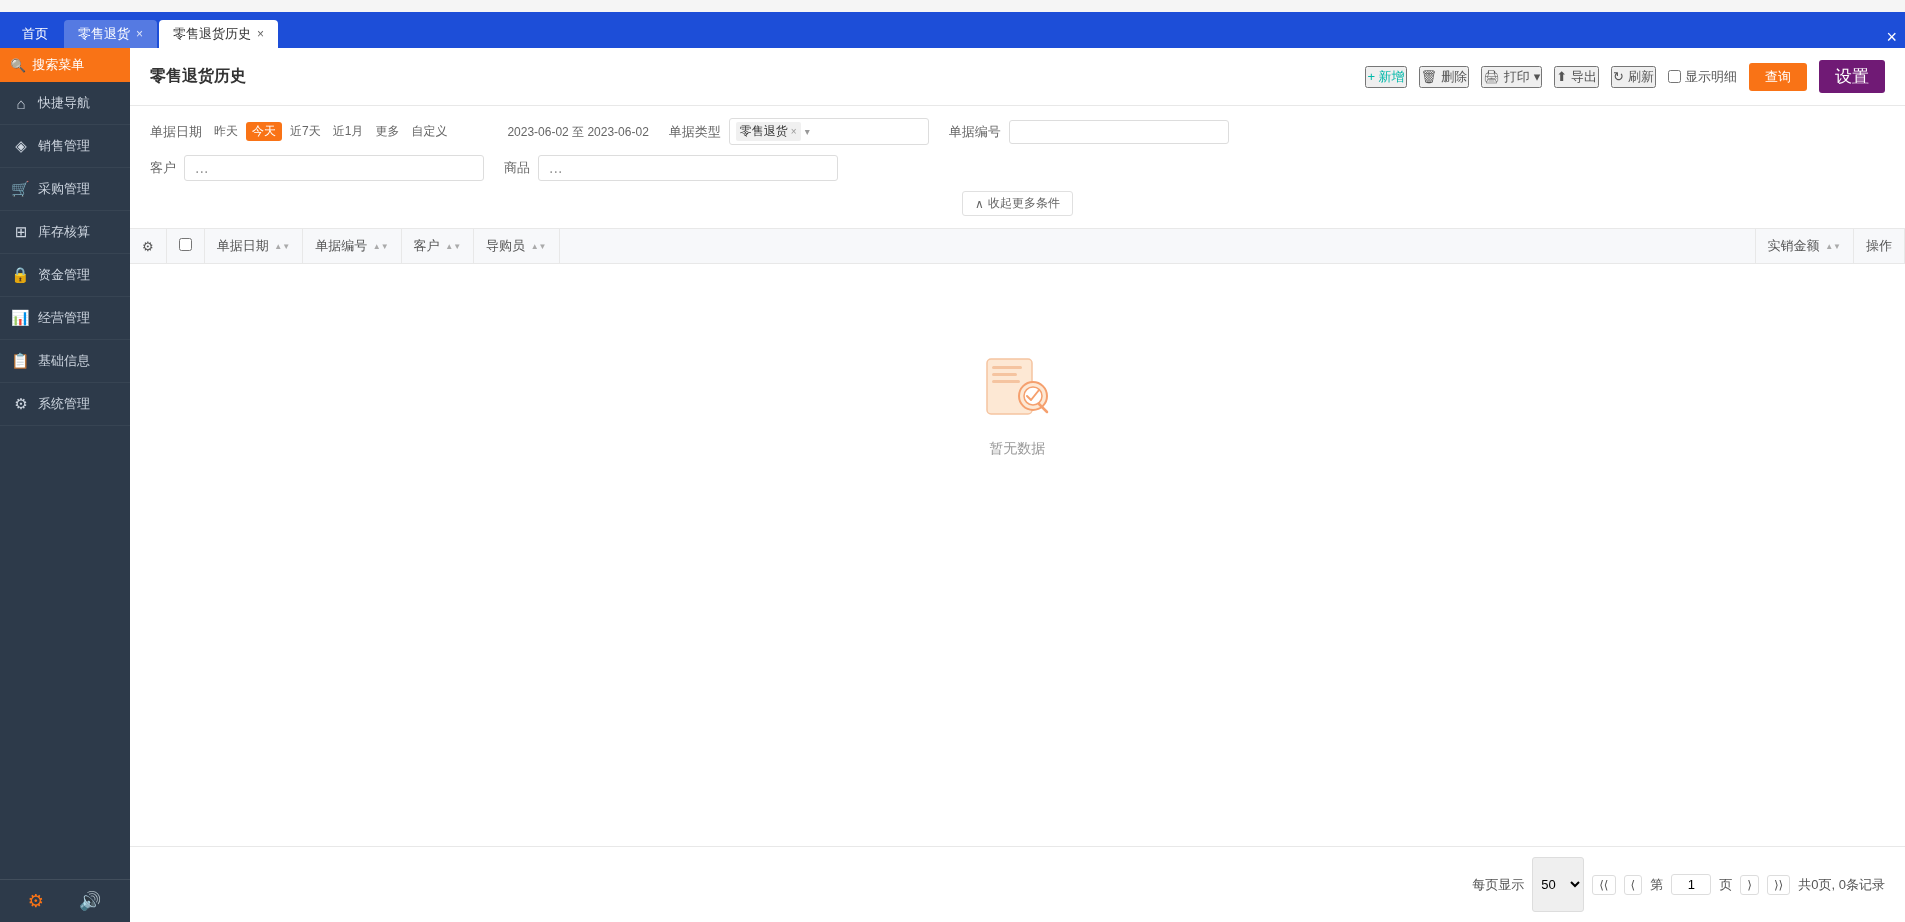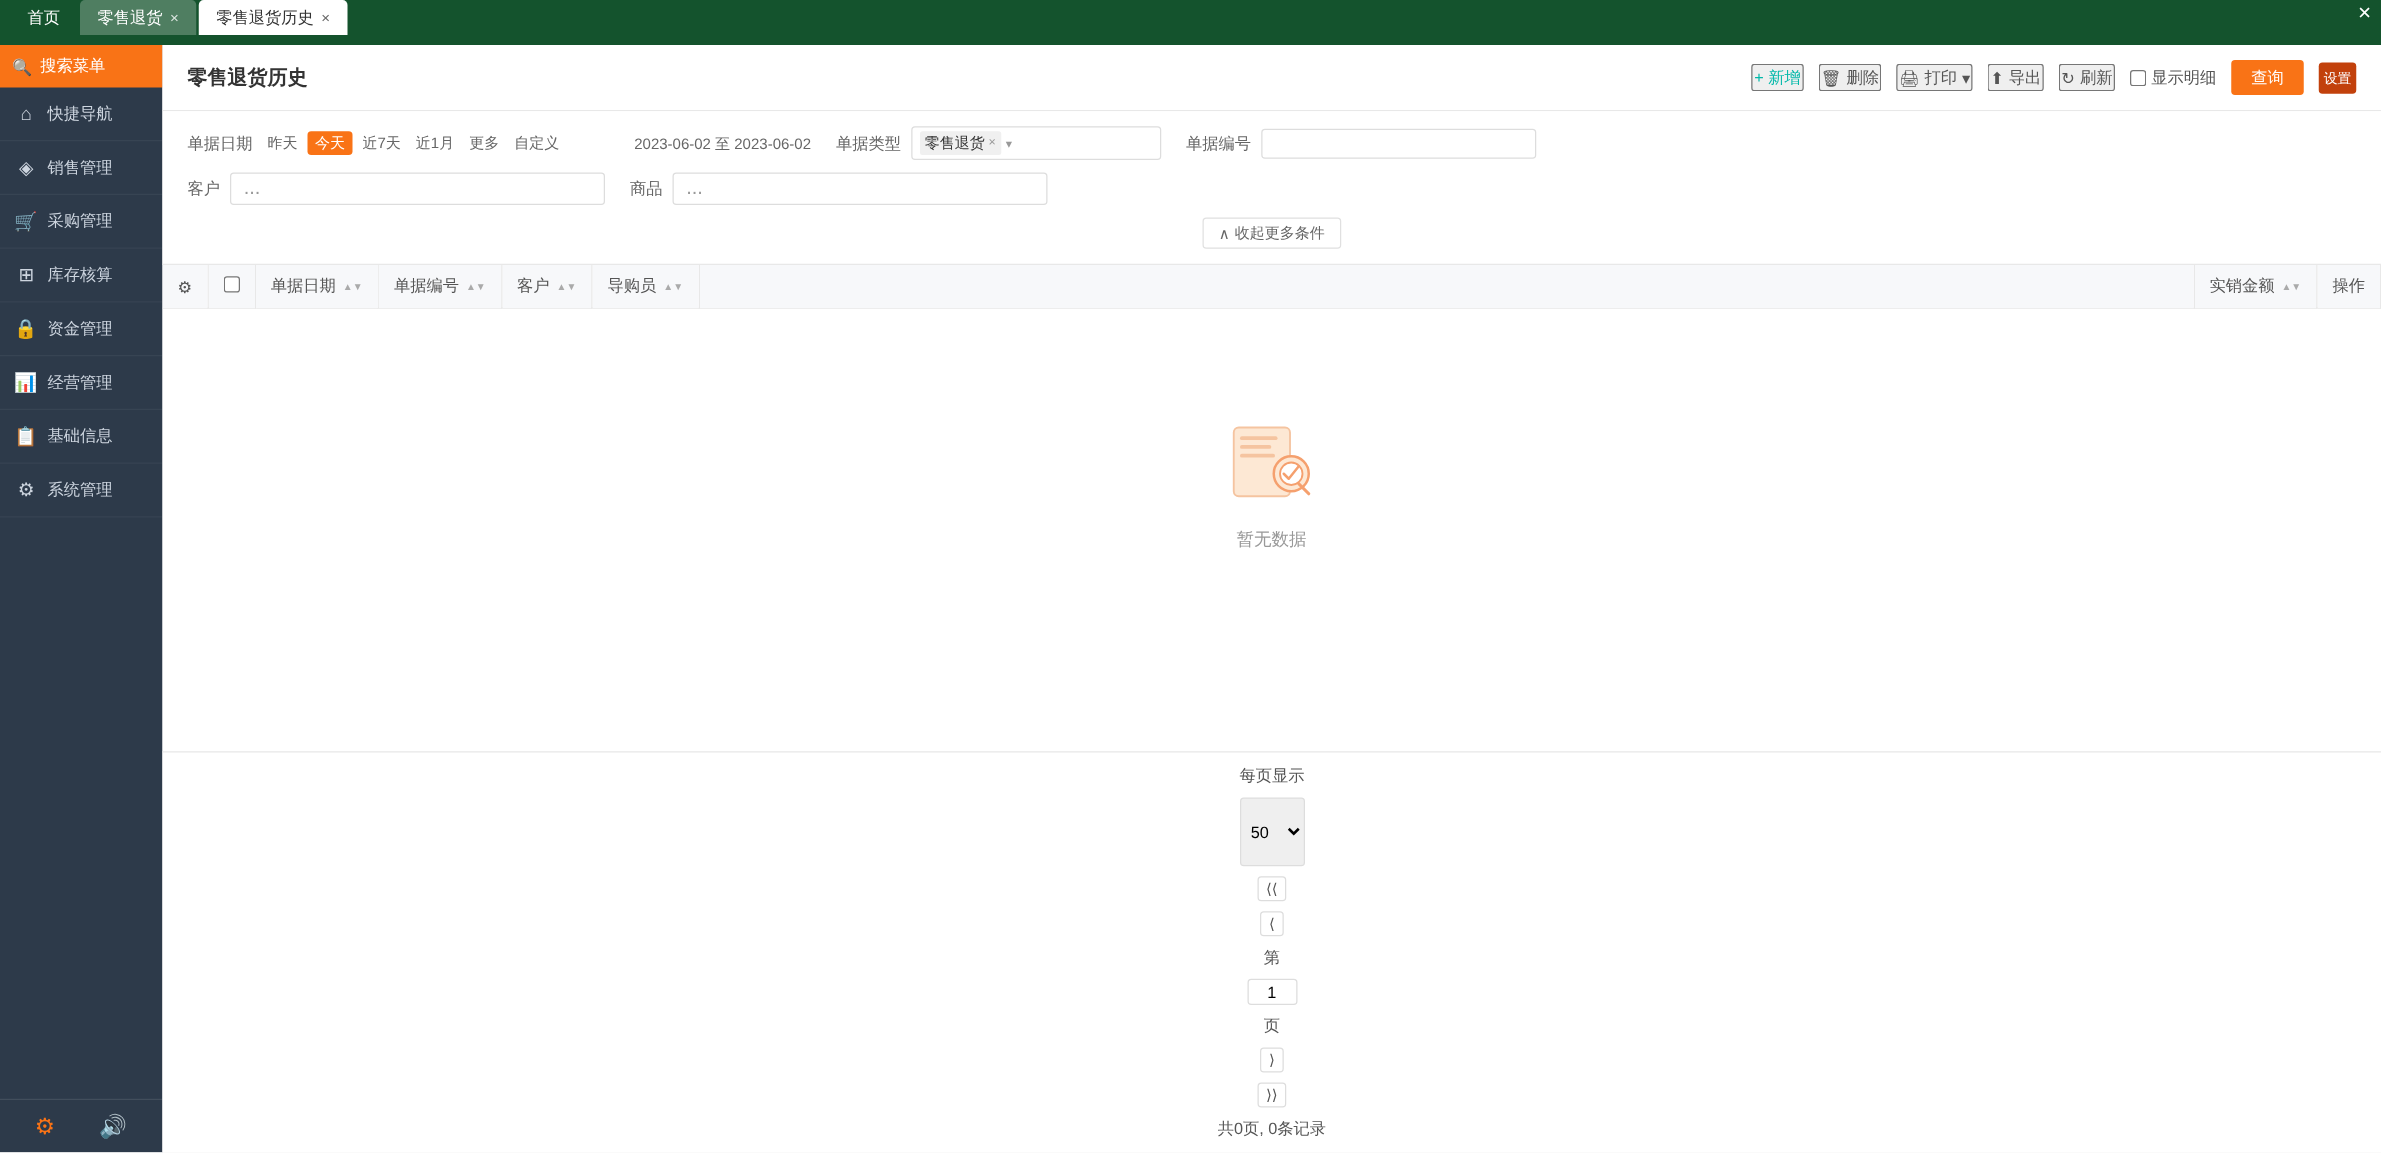--- a/index.html
+++ b/index.html
@@ -1,25 +1,26 @@
 <!DOCTYPE html>
 <html><head>
   <meta charset="utf-8">
   <style>
     * { box-sizing: border-box; margin: 0; padding: 0; }
     body { font-family: 'Microsoft YaHei', Arial, sans-serif; font-size: 13px; background: #f5f5f5; display: flex; flex-direction: column; height: 922px; overflow: hidden; }
 
     
     .tab-bar {
-      background: #14532d;
-      display: flex;
-      align-items: flex-start;
+      background: #1d4ed8;
+      display: flex;
+      align-items: flex-end;
       height: 36px;
       padding-left: 8px;
       flex-shrink: 0;
+      margin-top: 12px;
     }
     .tab-item {
       display: flex;
       align-items: center;
       padding: 0 14px;
       height: 28px;
       border-radius: 4px 4px 0 0;
       cursor: pointer;
       color: white;
       font-size: 13px;
@@ -155,27 +156,27 @@
     .btn-query {
       background: #f97316;
       color: white;
       border: none;
       padding: 5px 16px;
       border-radius: 3px;
       cursor: pointer;
       font-size: 13px;
     }
     .btn-setting {
-      background: #c2410c;
+      background: #701a75;
       color: white;
       border: none;
-      padding: 5px 4px;
-      border-radius: 3px;
-      cursor: pointer;
-      font-size: 11px;
+      padding: 5px 16px;
+      border-radius: 3px;
+      cursor: pointer;
+      font-size: 17px;
     }
 
     
     .filter-area {
       padding: 12px 20px;
       background: white;
       border-bottom: 1px solid #e8e8e8;
       flex-shrink: 0;
     }
     .filter-row {
@@ -329,21 +330,20 @@
       display: flex;
       align-items: center;
       justify-content: flex-end;
       padding: 10px 20px;
       border-top: 1px solid #e8e8e8;
       gap: 8px;
       background: white;
       flex-shrink: 0;
       font-size: 13px;
       color: #555;
-      flex-direction: column;
     }
     .page-size-select {
       border: 1px solid #ddd;
       border-radius: 3px;
       padding: 18px 4px;
       font-size: 13px;
       outline: none;
     }
     .page-nav-btn {
       border: 1px solid #ddd;

